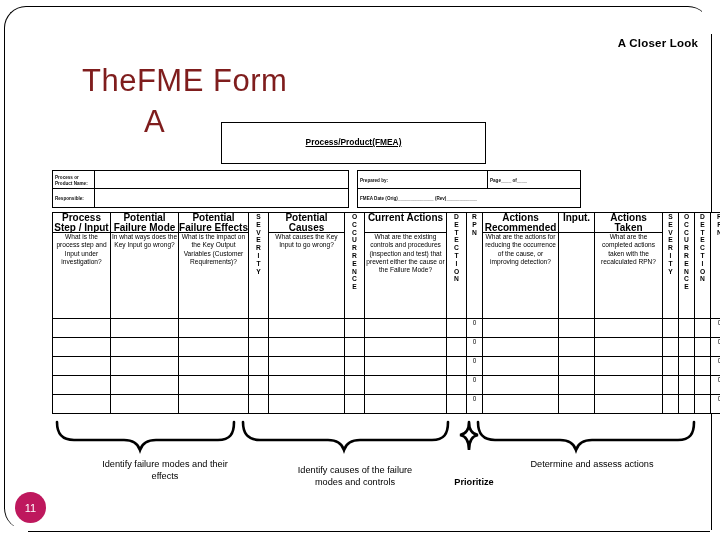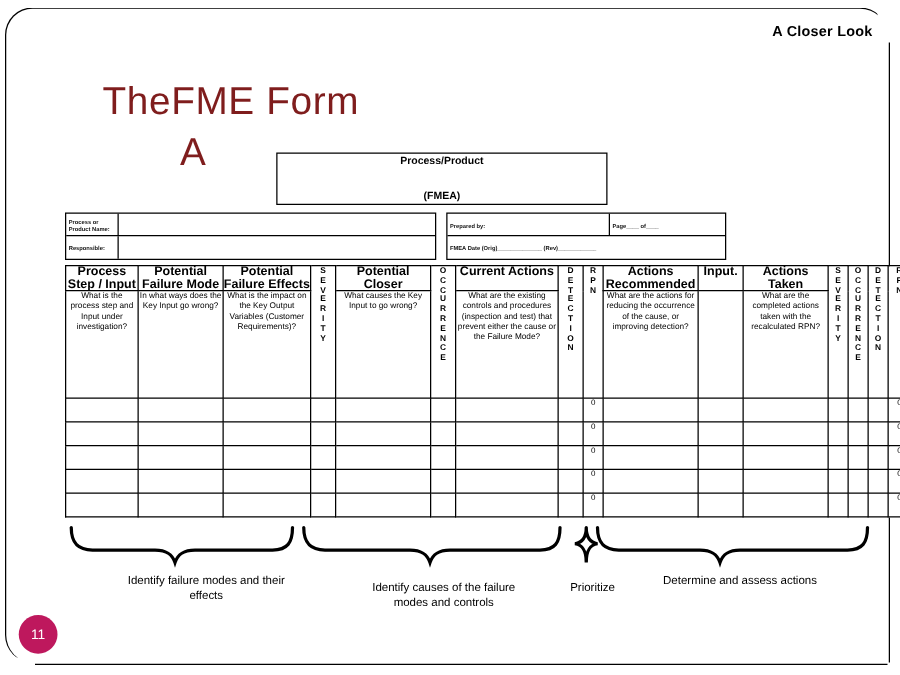--- a/index.html
+++ b/index.html
@@ -13,37 +13,37 @@
     border:1.6px solid #000;border-radius:22px;box-sizing:border-box;
     border-right:none;border-bottom:none;
     border-top-right-radius:22px;
   }
   #frame-right{position:absolute;right:8px;top:6px;width:0;height:524px;border-left:1.6px solid #000;}
   #frame-bottom{position:absolute;left:4px;bottom:8px;width:706px;height:0;border-top:1.6px solid #000;}
   #frame-mask{position:absolute;right:4px;top:0;width:14px;height:34px;background:#fff;}
   #frame-mask2{position:absolute;left:0;bottom:0;width:28px;height:14px;background:#fff;}
 
   #closer-look{
-    position:absolute;right:22px;top:20px;
+    position:absolute;right:22px;top:37px;
     font-size:11.5px;font-weight:bold;color:#000;letter-spacing:.2px;
     white-space:nowrap;
   }
 
   #title{
     position:absolute;left:82px;top:60px;width:300px;
     font-size:31px;color:#7f1d1d;line-height:41px;
     letter-spacing:.5px;
   }
   #title .ln2{display:block;padding-left:62px;}
 
   #form-title{
     position:absolute;left:221px;top:122px;width:265px;height:42px;
     border:1.2px solid #000;box-sizing:border-box;
-    display:flex;flex-direction:column;align-items:center;justify-content:space-between;
-    font-size:8.4px;font-weight:bold;color:#000;line-height:11.6px;text-align:center;
+    display:flex;flex-direction:row;align-items:center;justify-content:center;
+    font-size:8.4px;font-weight:bold;color:#000;line-height:11.6px;text-align:center;text-decoration:underline;
   }
 
   #meta{position:absolute;left:52px;top:170px;width:529px;height:38px;}
   .meta-block{position:absolute;top:0;height:38px;border:1.2px solid #000;box-sizing:border-box;}
   #meta-left{left:0;width:297px;}
   #meta-right{left:305px;width:224px;}
   .meta-row{display:flex;height:50%;box-sizing:border-box;}
   .meta-row.top{border-bottom:1.1px solid #000;}
   .meta-lbl{
     font-size:4.6px;font-weight:bold;color:#111;
@@ -163,21 +163,21 @@
         <td class="vhdr" rowspan="2">
           <span>S</span>
           <span>E</span>
           <span>V</span>
           <span>E</span>
           <span>R</span>
           <span>I</span>
           <span>T</span>
           <span>Y</span>
         </td>
-        <td class="hdr">Potential Closer</td>
+        <td class="hdr">Potential Causes</td>
         <td class="vhdr" rowspan="2">
           <span>O</span>
           <span>C</span>
           <span>C</span>
           <span>U</span>
           <span>R</span>
           <span>R</span>
           <span>E</span>
           <span>N</span>
           <span>C</span>
@@ -349,16 +349,16 @@
   <g fill="none" stroke="#000" stroke-width="2.6" stroke-linecap="round">
     <path d="M57,2 C57,14 62,20 74,20 L124,20 C134,20 138,24 140,30 C142,24 146,20 156,20 L218,20 C230,20 234,14 234,2"></path>
     <path d="M243,2 C243,14 248,20 260,20 L328,20 C338,20 342,24 344,30 C346,24 350,20 360,20 L432,20 C444,20 448,14 448,2"></path>
     <path d="M455,2 C455,10 458,14 464,15 C458,16 455,20 455,30 C455,20 452,16 446,15 C452,14 455,10 455,2" transform="translate(14,0)"></path>
     <path d="M478,2 C478,14 483,20 495,20 L560,20 C570,20 574,24 576,30 C578,24 582,20 592,20 L678,20 C690,20 694,14 694,2"></path>
   </g>
 </svg>
 
 <div class="cap-text" style="left:90px;top:458px;width:150px;">Identify failure modes and their effects</div>
 <div class="cap-text" style="left:296px;top:464px;width:118px;">Identify causes of the failure modes and controls</div>
-<div class="cap-text" style="left:436px;top:464px;width:76px;">Prioritize</div>
+<div class="cap-text" style="left:436px;top:476px;width:76px;font-weight:bold;">Prioritize</div>
 <div class="cap-text" style="left:520px;top:458px;width:144px;">Determine and assess actions</div>
 
 <div id="page-badge">11</div>
 
 </body></html>

